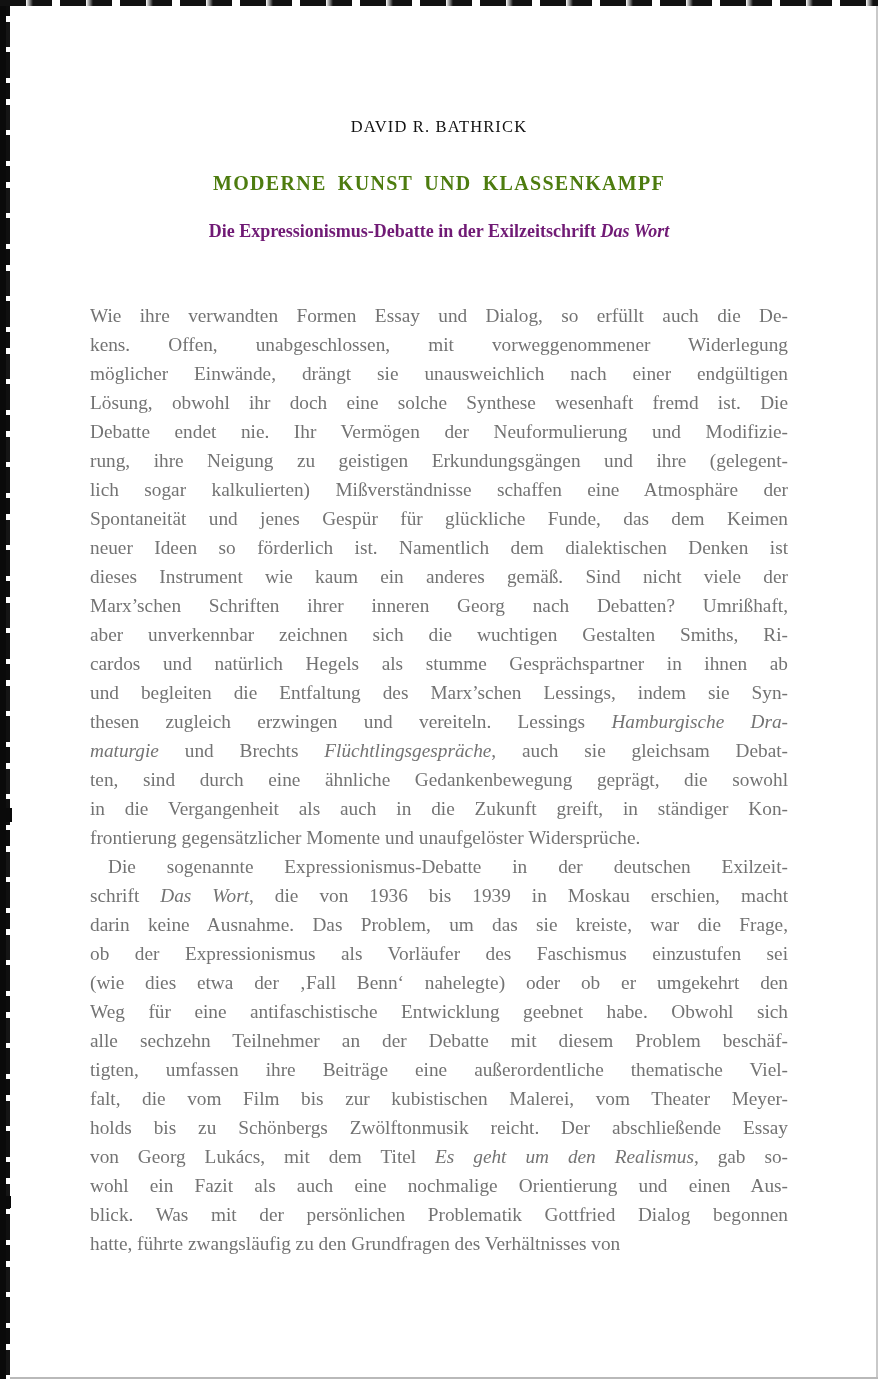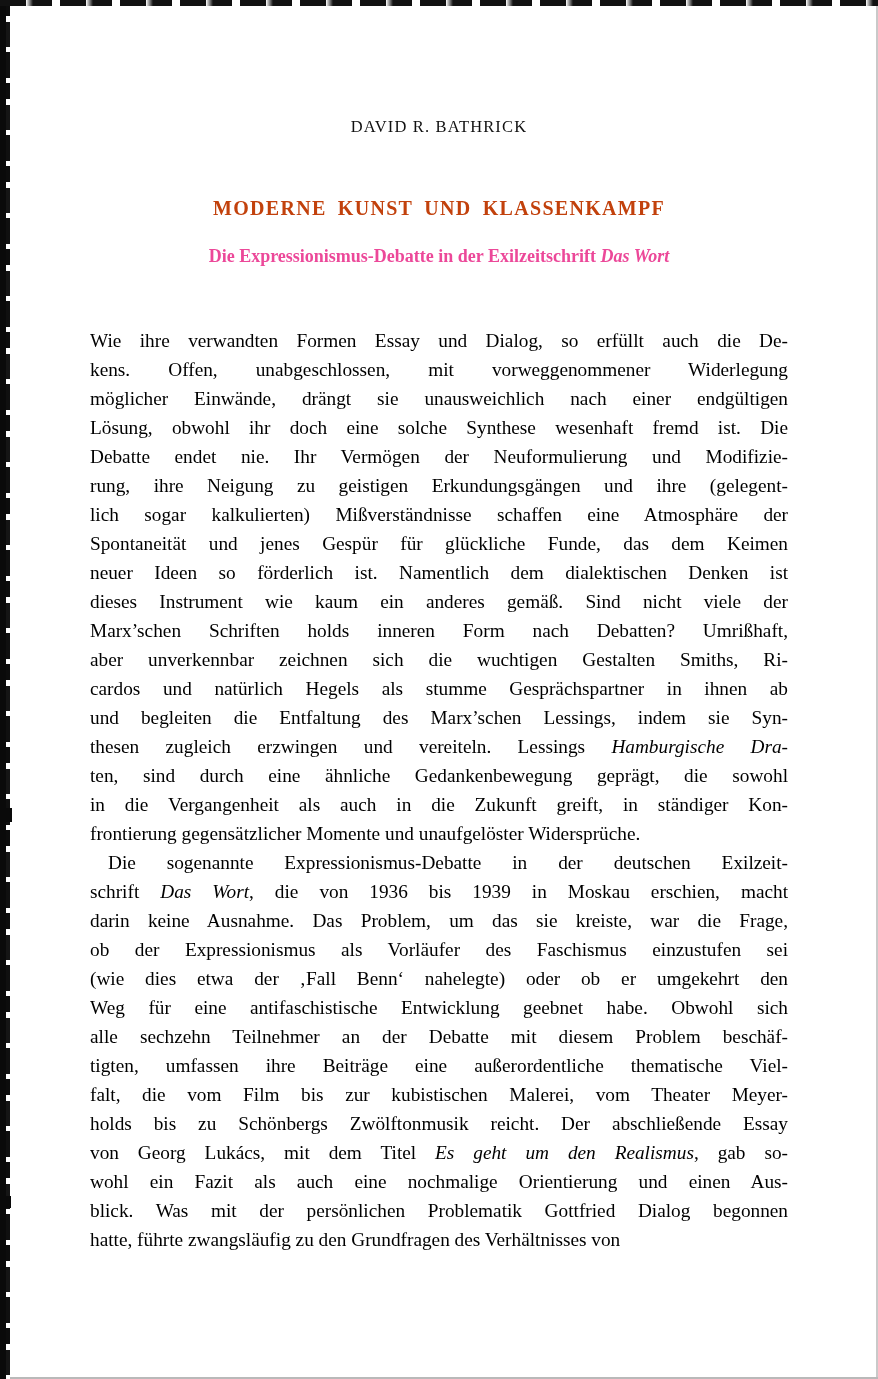--- a/index.html
+++ b/index.html
@@ -100,43 +100,43 @@
     line-height: 1.1;
     white-space: pre;
   }
 
   .article-title {
     text-align: center;
     font-family: "Liberation Serif", "DejaVu Serif", serif;
     font-size: 20px;
     letter-spacing: 1.3px;
     word-spacing: 5px;
-    color: #c2410c;
-    margin-top: 61px;
+    color: #4d7c0f;
+    margin-top: 36px;
     line-height: 1.15;
   }
 
   .article-subtitle {
     text-align: center;
     font-family: "Liberation Serif", "DejaVu Serif", serif;
     font-size: 18px;
-    color: #ec4899;
+    color: #701a75;
     margin-top: 26px;
     line-height: 1.2;
   }
   .article-subtitle em {
     font-style: italic;
   }
 
   .body-block {
     margin-top: 58px;
     font-family: "Liberation Serif", "DejaVu Serif", serif;
     font-size: 19.3px;
     line-height: 29px;
-    color: #000000;
+    color: #737373;
     text-align: justify;
   }
 
   
   .ln {
     display: block;
     text-align: justify;
     text-align-last: justify;
     white-space: pre-wrap;
   }
@@ -177,25 +177,26 @@
           <span class="ln"><span>Wie ihre verwandten Formen Essay und Dialog, so erfüllt auch die De-</span></span>
           <span class="ln"><span>kens. Offen, unabgeschlossen, mit vorweggenommener Widerlegung</span></span>
           <span class="ln"><span>möglicher Einwände, drängt sie unausweichlich nach einer endgültigen</span></span>
           <span class="ln"><span>Lösung, obwohl ihr doch eine solche Synthese wesenhaft fremd ist. Die</span></span>
           <span class="ln"><span>Debatte endet nie. Ihr Vermögen der Neuformulierung und Modifizie-</span></span>
           <span class="ln"><span>rung, ihre Neigung zu geistigen Erkundungsgängen und ihre (gelegent-</span></span>
           <span class="ln"><span>lich sogar kalkulierten) Mißverständnisse schaffen eine Atmosphäre der</span></span>
           <span class="ln"><span>Spontaneität und jenes Gespür für glückliche Funde, das dem Keimen</span></span>
           <span class="ln"><span>neuer Ideen so förderlich ist. Namentlich dem dialektischen Denken ist</span></span>
           <span class="ln"><span>dieses Instrument wie kaum ein anderes gemäß. Sind nicht viele der</span></span>
-          <span class="ln"><span>Marx’schen Schriften holds inneren Form nach Debatten? Umrißhaft,</span></span>
+          <span class="ln"><span>Marx’schen Schriften ihrer inneren Georg nach Debatten? Umrißhaft,</span></span>
           <span class="ln"><span>aber unverkennbar zeichnen sich die wuchtigen Gestalten Smiths, Ri-</span></span>
           <span class="ln"><span>cardos und natürlich Hegels als stumme Gesprächspartner in ihnen ab</span></span>
           <span class="ln"><span>und begleiten die Entfaltung des Marx’schen Lessings, indem sie Syn-</span></span>
           <span class="ln"><span>thesen zugleich erzwingen und vereiteln. Lessings </span><em>Hamburgische Dra-</em></span>
+          <span class="ln"><em>maturgie</em><span> und Brechts </span><em>Flüchtlingsgespräche</em><span>, auch sie gleichsam Debat-</span></span>
           <span class="ln"><span>ten, sind durch eine ähnliche Gedankenbewegung geprägt, die sowohl</span></span>
           <span class="ln"><span>in die Vergangenheit als auch in die Zukunft greift, in ständiger Kon-</span></span>
           <span class="ln last"><span>frontierung gegensätzlicher Momente und unaufgelöster Widersprüche.</span></span>
         </div>
         <div>
           <span class="ln indent"><span>Die sogenannte Expressionismus-Debatte in der deutschen Exilzeit-</span></span>
           <span class="ln"><span>schrift </span><em>Das Wort</em><span>, die von 1936 bis 1939 in Moskau erschien, macht</span></span>
           <span class="ln"><span>darin keine Ausnahme. Das Problem, um das sie kreiste, war die Frage,</span></span>
           <span class="ln"><span>ob der Expressionismus als Vorläufer des Faschismus einzustufen sei</span></span>
           <span class="ln"><span>(wie dies etwa der ‚Fall Benn‘ nahelegte) oder ob er umgekehrt den</span></span>

